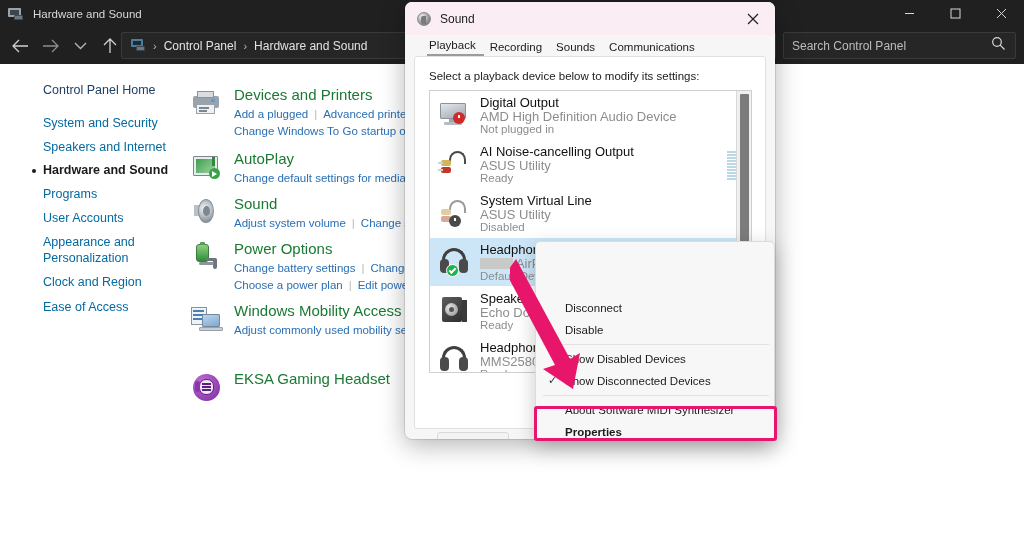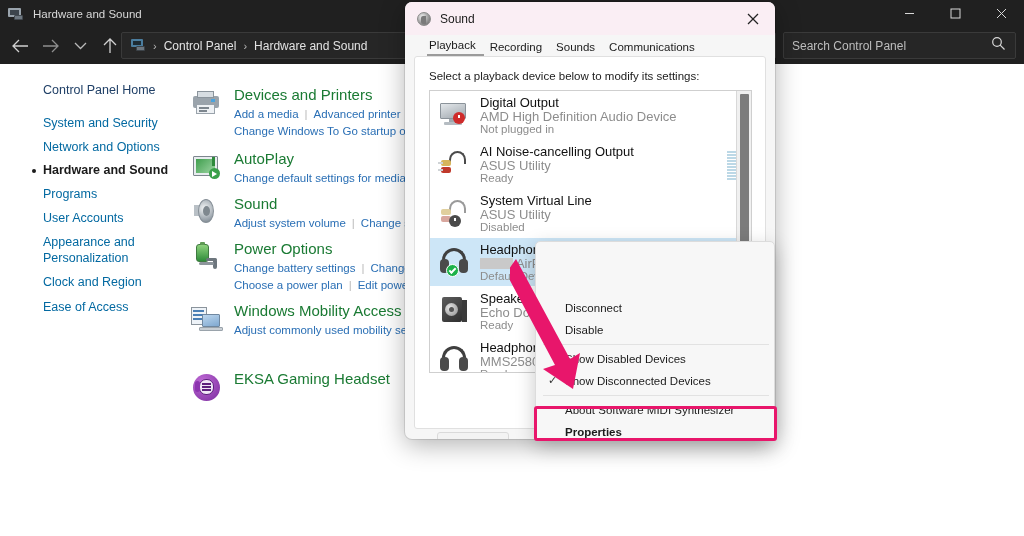--- a/index.html
+++ b/index.html
@@ -248,21 +248,21 @@
             <line x1="9.2" y1="9.2" x2="13.5" y2="13.5" stroke="#d8d8d8" stroke-width="1.2"></line>
           </svg>
       </span>
     </div>
 
     <div class="cp-body">
 
       <div class="sidebar">
         <div class="side-item home" style="top:19px">Control Panel Home</div>
         <div class="side-item" style="top:52px">System and Security</div>
-        <div class="side-item" style="top:76px">Network and Options</div>
+        <div class="side-item" style="top:76px">Speakers and Internet</div>
         <div class="side-bullet" style="top:105px"></div>
         <div class="side-item active" style="top:99px">Hardware and Sound</div>
         <div class="side-item" style="top:123px">Programs</div>
         <div class="side-item" style="top:147px">User Accounts</div>
         <div class="side-item" style="top:171px">Appearance and</div>
         <div class="side-item" style="top:187px">Personalization</div>
         <div class="side-item" style="top:211px">Clock and Region</div>
         <div class="side-item" style="top:236px">Ease of Access</div>
       </div>
 
@@ -274,21 +274,21 @@
               <i style="left:3px;top:8px;width:26px;height:12px;background:#9aa3ab;border-radius:2px;"></i>
               <i style="left:7px;top:3px;width:17px;height:7px;background:#d7dde2;border:1px solid #8b949c;"></i>
               <i style="left:6px;top:16px;width:19px;height:10px;background:#eef1f4;border:1px solid #9aa3ab;"></i>
               <i style="left:9px;top:19px;width:10px;height:1.5px;background:#7d868e;"></i>
               <i style="left:9px;top:22px;width:8px;height:1.5px;background:#7d868e;"></i>
               <i style="left:21px;top:11px;width:4px;height:3px;background:#4aa3dd;"></i>
             </div>
           </div>
           <div class="cat-title">Devices and Printers</div>
           <div class="cat-links" style="top:20px">
-            <span>Add a media</span><span class="sep">|</span><span>Advanced printer</span>
+            <span>Add a plugged</span><span class="sep">|</span><span>Advanced printer</span>
           </div>
           <div class="cat-links" style="top:37px">
             <span>Change Windows To Go startup op</span>
           </div>
         </div>
 
         <div class="cat" style="top:88px">
           <div class="cat-icon">
             <div class="ic">
               <i style="left:3px;top:4px;width:25px;height:20px;background:#e8ecef;border:1px solid #7d868e;border-radius:1px;"></i>

